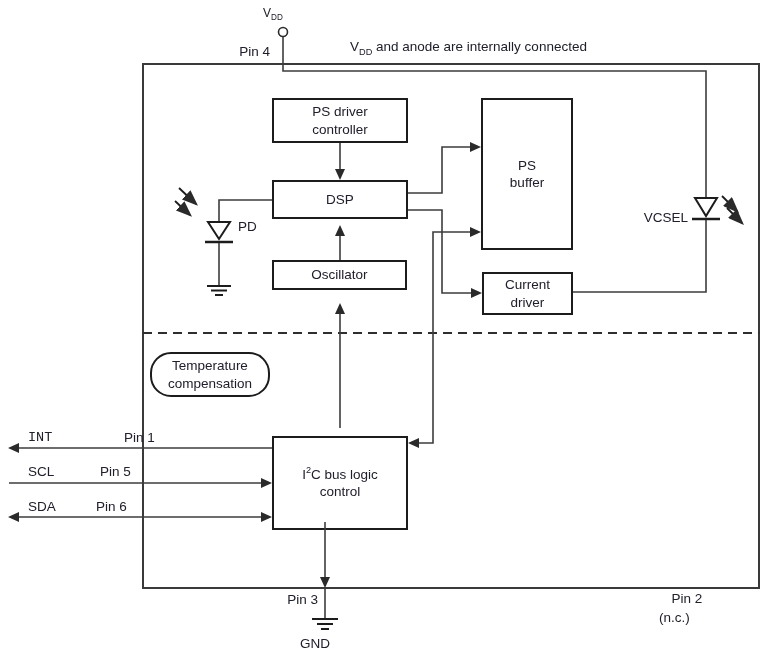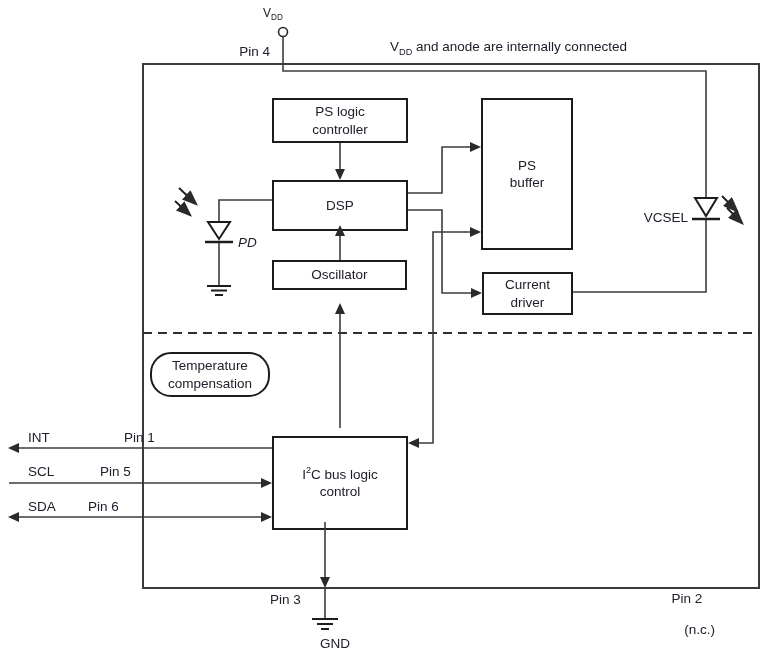--- a/index.html
+++ b/index.html
@@ -17,25 +17,25 @@
   sub{font-size:0.68em;}
   sup{font-size:0.68em;}
   svg#wires{position:absolute;left:0;top:0;z-index:2;pointer-events:none;}
 </style>
 </head>
 <body>
 
 <div id="canvas">
 
   <div class="block" style="left:272px;top:98px;width:136px;height:45px;">
-    <span>PS logic</span>
+    <span>PS driver</span>
     <span>controller</span>
   </div>
 
-  <div class="block" style="left:272px;top:180px;width:136px;height:51px;">
+  <div class="block" style="left:272px;top:180px;width:136px;height:39px;">
     <span>DSP</span>
   </div>
 
   <div class="block" style="left:272px;top:260px;width:135px;height:30px;">
     <span>Oscillator</span>
   </div>
 
   <div class="block" style="left:481px;top:98px;width:92px;height:152px;">
     <span>PS</span>
     <span>buffer</span>
@@ -54,41 +54,41 @@
   <div class="block" style="left:272px;top:436px;width:136px;height:94px;">
     <span><span>I</span><sup>2</sup><span>C bus logic</span></span>
     <span>control</span>
   </div>
 
   <div class="lbl" style="left:263px;top:6px;font-size:12px;">
     <span>V</span><sub>DD</sub>
   </div>
   <div class="lbl" style="left:222px;top:44px;width:48px;text-align:right;">Pin 4</div>
 
-  <div class="lbl" style="left:350px;top:39px;margin-left:40px;">
+  <div class="lbl" style="left:350px;top:39px;">
     <span>V</span><sub>DD</sub><span> and anode are internally connected</span>
   </div>
 
-  <div class="lbl" style="left:238px;top:235px;font-style:italic;">PD</div>
+  <div class="lbl" style="left:238px;top:219px;">PD</div>
   <div class="lbl" style="left:628px;top:210px;width:60px;text-align:right;">VCSEL</div>
 
-  <div class="lbl" style="left:28px;top:430px;">INT</div>
+  <div class="lbl" style="left:28px;top:430px;font-family:Liberation Mono, monospace;">INT</div>
   <div class="lbl" style="left:100px;top:430px;margin-left:24px;">Pin 1</div>
 
   <div class="lbl" style="left:28px;top:464px;">SCL</div>
   <div class="lbl" style="left:100px;top:464px;">Pin 5</div>
 
   <div class="lbl" style="left:28px;top:499px;">SDA</div>
-  <div class="lbl" style="left:88px;top:499px;">Pin 6</div>
+  <div class="lbl" style="left:96px;top:499px;">Pin 6</div>
 
-  <div class="lbl" style="left:270px;top:592px;width:48px;text-align:left;">Pin 3</div>
-  <div class="lbl" style="left:300px;top:636px;width:50px;text-align:right;">GND</div>
+  <div class="lbl" style="left:270px;top:592px;width:48px;text-align:right;">Pin 3</div>
+  <div class="lbl" style="left:300px;top:636px;width:50px;text-align:left;">GND</div>
 
   <div class="lbl" style="left:659px;top:591px;width:56px;text-align:center;">Pin 2</div>
-  <div class="lbl" style="left:659px;top:610px;width:56px;text-align:right;margin-top:12px;">(n.c.)</div>
+  <div class="lbl" style="left:659px;top:610px;width:56px;text-align:left;">(n.c.)</div>
 
   <svg id="wires" width="768" height="659" viewBox="0 0 768 659">
     <defs>
       <marker id="ah" markerWidth="9" markerHeight="7" refX="7.5" refY="3.5" orient="auto">
         <path d="M0,0 L9,3.5 L0,7 z" fill="#2a2a2a"></path>
       </marker>
     </defs>
 
     <rect x="143" y="64" width="616" height="524" fill="none" stroke="#3a3a3a" stroke-width="2"></rect>
 

